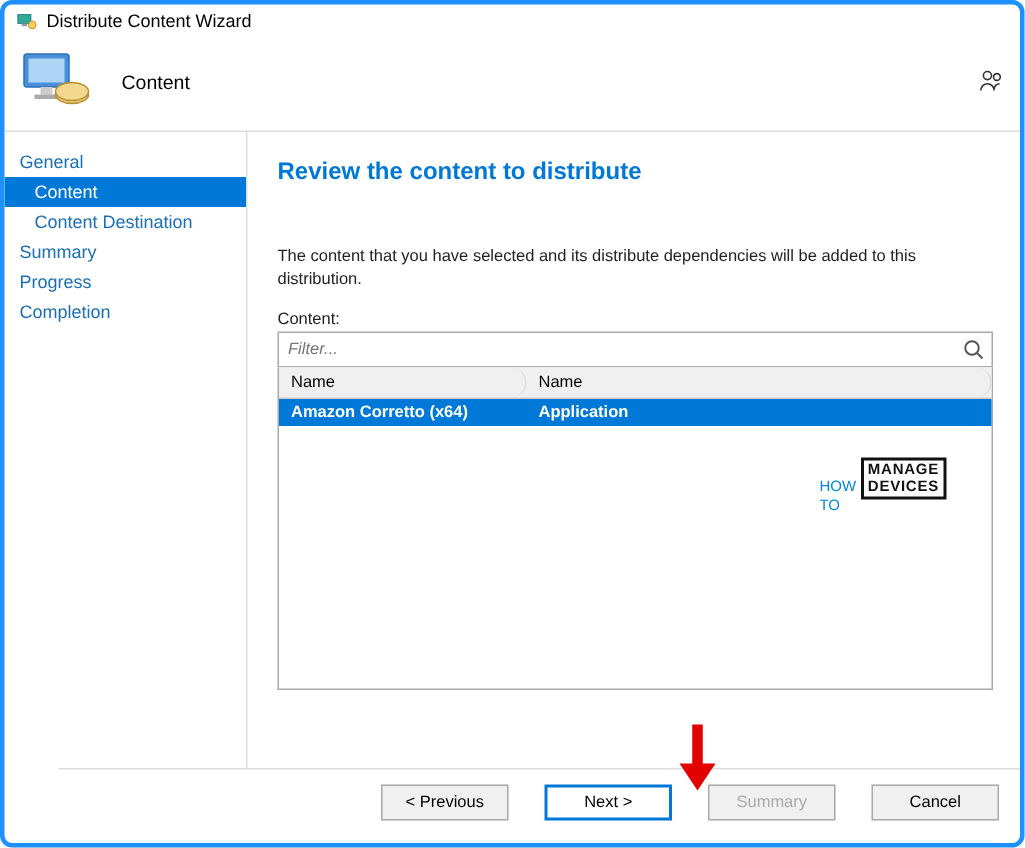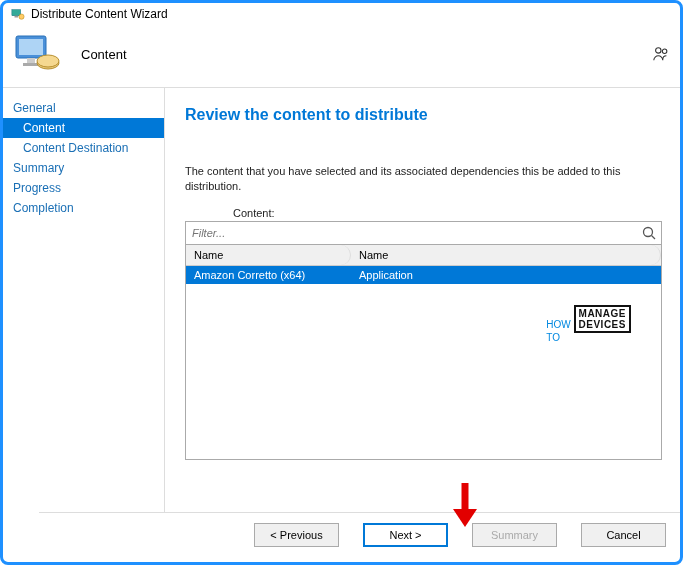--- a/index.html
+++ b/index.html
@@ -53,21 +53,21 @@
       padding: 18px 18px 8px 20px;
       position: relative;
     }
     .main h2 {
       font-size: 16px;
       font-weight: 700;
       color: #0078d7;
       margin-bottom: 40px;
     }
     .description { font-size: 11px; color: #222; margin-bottom: 12px; line-height: 1.4; }
-    .label { font-size: 11px; color: #222; margin-bottom: 2px; margin-left: 48px; }
+    .label { font-size: 11px; color: #222; margin-bottom: 2px; }
     .filter-row {
       display: flex;
       align-items: center;
       border: 1px solid #aaa;
       height: 24px;
       margin-bottom: 0;
     }
     .filter-row input {
       flex: 1;
       border: none;
@@ -92,20 +92,21 @@
       font-size: 11px;
     }
     .table-header .col { padding: 4px 8px; border-right: 1px solid #ddd; border-radius: 10px; }
     .col-name { width: 165px; }
     .col-type { flex: 1; }
     .table-row {
       display: flex;
       font-size: 11px;
       background: #0078d7;
       color: #fff;
+      font-weight: bold;
     }
     .table-row .col { padding: 3px 8px; }
     .watermark {
       position: absolute;
       top: 60px;
       right: 30px;
       font-size: 10px;
       color: #0088e0;
       text-align: left;
       line-height: 1;
@@ -180,21 +181,21 @@
   <div class="sidebar">
     <div class="nav-item">General</div>
     <div class="nav-item indent active">Content</div>
     <div class="nav-item indent">Content Destination</div>
     <div class="nav-item">Summary</div>
     <div class="nav-item">Progress</div>
     <div class="nav-item">Completion</div>
   </div>
   <div class="main">
     <h2>Review the content to distribute</h2>
-    <p class="description">The content that you have selected and its associated dependencies this be added to this distribution.</p>
+    <p class="description">The content that you have selected and its distribute dependencies will be added to this distribution.</p>
     <p class="label">Content:</p>
     <div class="filter-row">
       <input type="text" placeholder="Filter..." style="">
       <svg class="search-icon" viewBox="0 0 16 16" fill="none" stroke="currentColor" stroke-width="1.3">
         <circle cx="7" cy="7" r="4.5"></circle>
         <line x1="10.5" y1="10.5" x2="14" y2="14"></line>
       </svg>
     </div>
     <div class="table">
       <div class="table-header">

